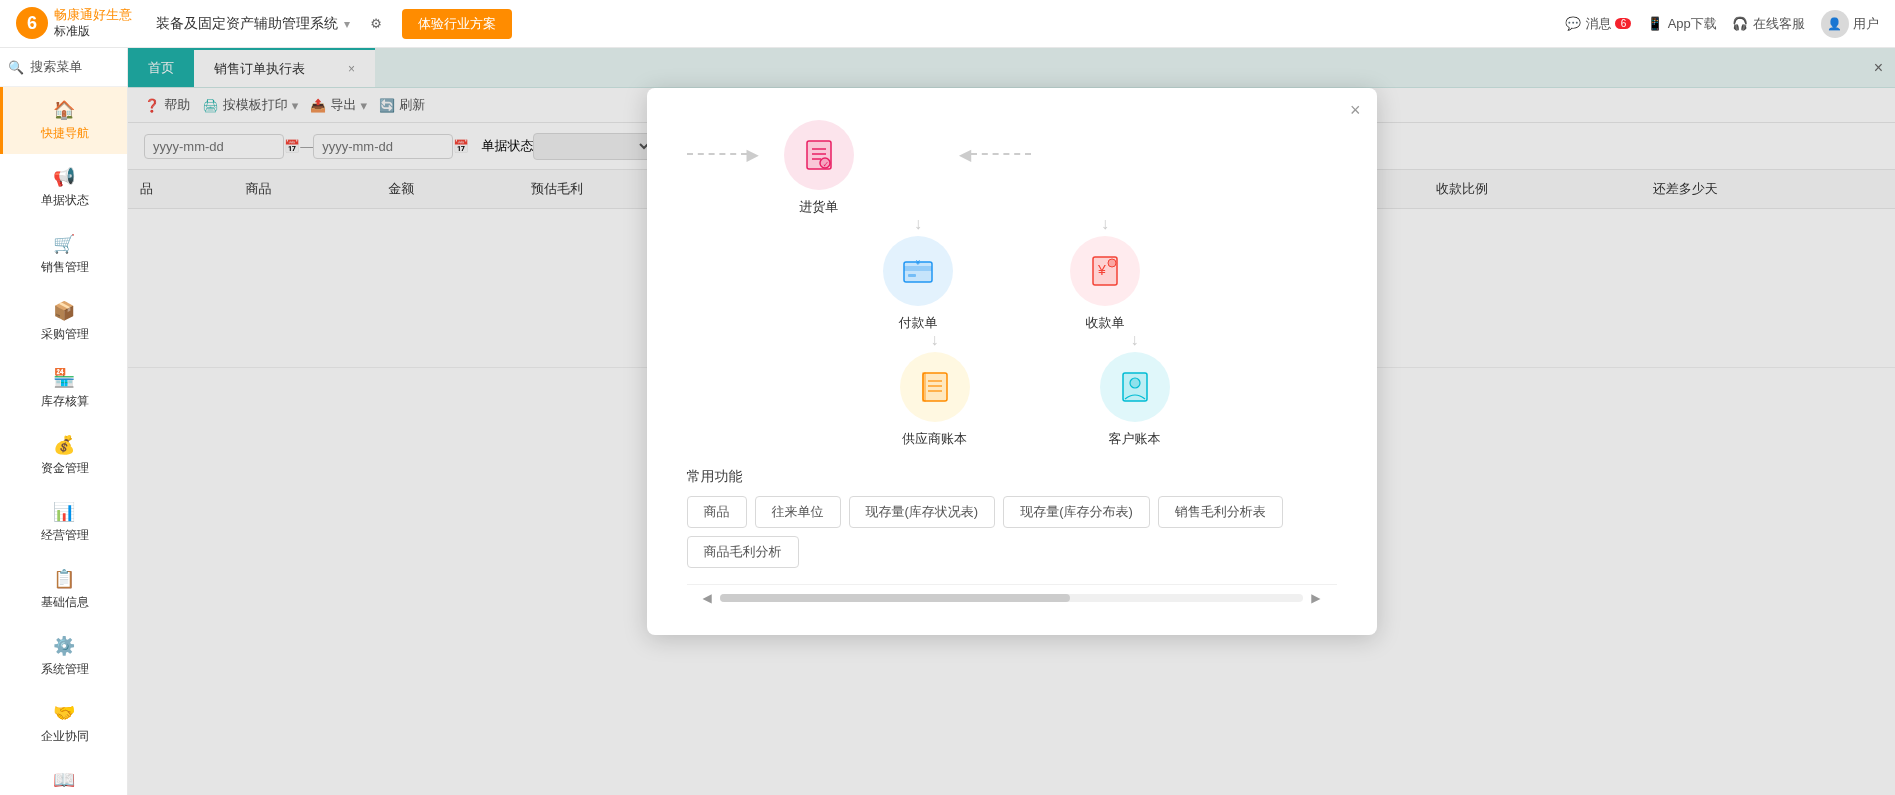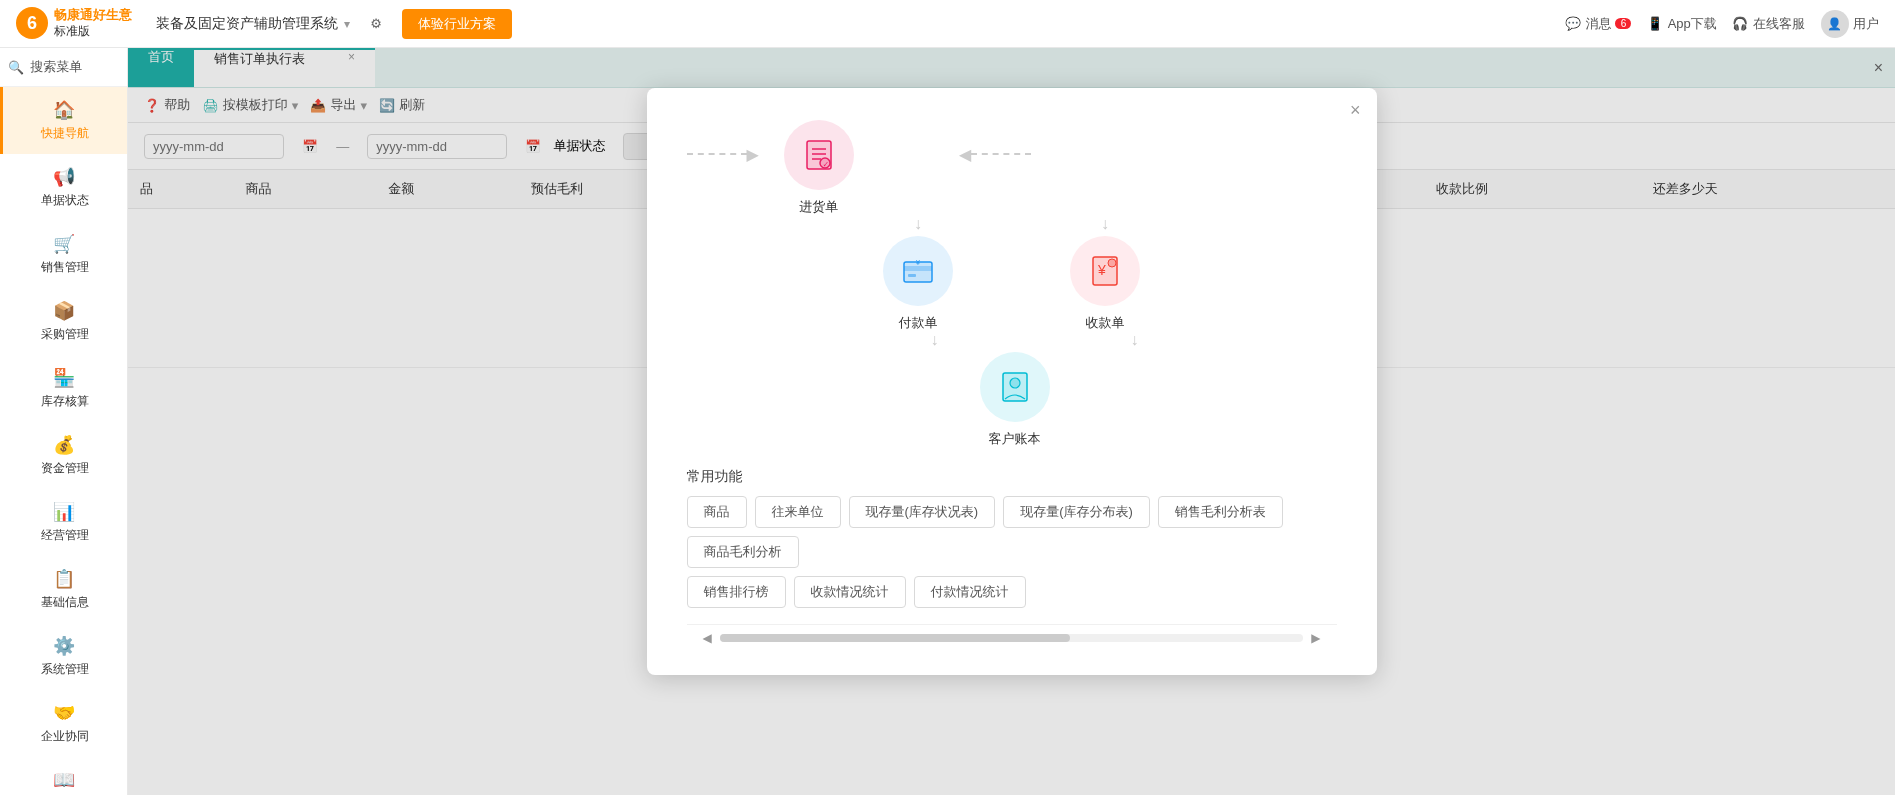--- a/index.html
+++ b/index.html
@@ -9,53 +9,53 @@
     .app-container { display: flex; flex-direction: column; height: 795px; width: 1895px; }
     .top-bar { display: flex; align-items: center; height: 48px; background: #fff; border-bottom: 1px solid #e8e8e8; padding: 0 16px; gap: 12px; }
     .main-area { display: flex; flex: 1; overflow: hidden; }
     .sidebar { width: 128px; background: #fff; border-right: 1px solid #e8e8e8; display: flex; flex-direction: column; }
     .content-area { flex: 1; display: flex; flex-direction: column; background: #f5f5f5; position: relative; }
 
     
     .logo-area { display: flex; align-items: center; gap: 6px; min-width: 128px; }
     .logo-icon { width: 32px; height: 32px; background: #ff8c00; border-radius: 50%; display: flex; align-items: center; justify-content: center; color: #fff; font-size: 18px; font-weight: bold; }
     .logo-text { font-size: 12px; color: #333; line-height: 1.3; }
-    .logo-text .brand { color: #ff8c00; font-weight: bold; font-size: 13px; }
+    .logo-text .brand { color: #ff8c00; font-weight: normal; font-size: 13px; }
     .system-name { display: flex; align-items: center; gap: 6px; color: #333; font-size: 14px; font-weight: 500; }
     .system-name .arrow { color: #999; font-size: 12px; }
     .settings-icon-btn { width: 28px; height: 28px; display: flex; align-items: center; justify-content: center; cursor: pointer; color: #666; }
     .experience-btn { background: #ff8c00; color: #fff; border: none; border-radius: 4px; padding: 6px 16px; cursor: pointer; font-size: 13px; }
     .top-bar-right { margin-left: auto; display: flex; align-items: center; gap: 16px; }
     .top-bar-item { display: flex; align-items: center; gap: 4px; color: #555; cursor: pointer; font-size: 13px; }
     .badge { background: #f5222d; color: #fff; border-radius: 10px; padding: 0 5px; font-size: 10px; min-width: 16px; text-align: center; }
     .user-avatar { width: 28px; height: 28px; background: #d9d9d9; border-radius: 50%; display: flex; align-items: center; justify-content: center; font-size: 12px; color: #666; }
 
     
     .sidebar-search { padding: 10px 8px; display: flex; align-items: center; gap: 6px; color: #555; cursor: pointer; font-size: 13px; border-bottom: 1px solid #f0f0f0; }
     .sidebar-menu { flex: 1; overflow-y: auto; }
     .sidebar-item { display: flex; flex-direction: column; align-items: center; padding: 12px 4px; cursor: pointer; color: #333; font-size: 12px; gap: 4px; border-left: 3px solid transparent; }
     .sidebar-item.active { background: #fff3e0; border-left-color: #ff8c00; color: #ff8c00; }
     .sidebar-item .s-icon { font-size: 18px; }
 
     
     .tab-bar { display: flex; align-items: center; background: #e8f5f3; height: 40px; border-bottom: 1px solid #d0e8e5; }
-    .tab-item { padding: 0 20px; height: 100%; display: flex; align-items: flex-start; cursor: pointer; font-size: 13px; color: #555; gap: 8px; }
+    .tab-item { padding: 0 20px; height: 100%; display: flex; align-items: center; cursor: pointer; font-size: 13px; color: #555; gap: 8px; }
     .tab-item.home { background: #20b2aa; color: #fff; }
     .tab-item.active { background: #fff; color: #333; border-top: 2px solid #20b2aa; gap: 43px; }
     .tab-close { font-size: 12px; color: #999; cursor: pointer; }
     .tab-bar-close { margin-left: auto; padding-right: 12px; color: #666; cursor: pointer; font-size: 16px; }
 
     
     .content-toolbar { display: flex; align-items: center; padding: 8px 16px; background: #fff; border-bottom: 1px solid #e8e8e8; gap: 12px; }
     .toolbar-btn { display: flex; align-items: center; gap: 4px; color: #555; cursor: pointer; font-size: 13px; }
     .toolbar-btn .icon { color: #20b2aa; }
 
     
     .filter-bar { display: flex; align-items: center; padding: 8px 16px; background: #fff; border-bottom: 1px solid #e8e8e8; gap: 12px; flex-wrap: wrap; }
-    .filter-item { display: flex; align-items: center; gap: 18px; }
+    .filter-item { display: flex; align-items: center; gap: 0; }
     .filter-input { border: 1px solid #d9d9d9; border-radius: 4px; padding: 4px 8px; font-size: 13px; color: #999; width: 140px; }
     .filter-select { border: 1px solid #d9d9d9; border-radius: 4px; padding: 4px 8px; font-size: 13px; color: #555; width: 120px; }
     .more-filters { color: #20b2aa; cursor: pointer; font-size: 13px; }
     .search-btn { background: #ff8c00; color: #fff; border: none; border-radius: 4px; padding: 5px 16px; cursor: pointer; font-size: 13px; }
     .set-btn { background: #fff; border: 1px solid #d9d9d9; border-radius: 4px; padding: 5px 12px; cursor: pointer; font-size: 13px; color: #555; }
 
     
     .table-container { flex: 1; overflow: auto; background: #fff; }
     .data-table { width: 100%; border-collapse: collapse; }
     .data-table th { background: #fafafa; border-bottom: 1px solid #e8e8e8; padding: 10px 12px; text-align: left; font-weight: 500; color: #333; font-size: 13px; white-space: nowrap; }
@@ -364,20 +364,32 @@
               </div>
               <div style="width:80px"></div>
               <div class="flow-down-container" style="width:120px">
                 <span class="flow-arrow-v">↓</span>
               </div>
             </div>
 
             <div class="flow-row" style="margin-top:4px;">
               <div style="width:120px"></div>
               <div style="width:68px"></div>
+              <div class="flow-node">
+                <div class="flow-circle orange2">
+                  <svg width="36" height="36" viewBox="0 0 36 36" fill="none">
+                    <rect x="6" y="4" width="24" height="28" rx="2" fill="#ff8c00" fill-opacity="0.15" stroke="#ff8c00" stroke-width="1.5"></rect>
+                    <line x1="11" y1="12" x2="25" y2="12" stroke="#ff8c00" stroke-width="1.2"></line>
+                    <line x1="11" y1="17" x2="25" y2="17" stroke="#ff8c00" stroke-width="1.2"></line>
+                    <line x1="11" y1="22" x2="25" y2="22" stroke="#ff8c00" stroke-width="1.2"></line>
+                    <rect x="5" y="3" width="4" height="30" rx="1" fill="#ff8c00" fill-opacity="0.4"></rect>
+                  </svg>
+                </div>
+                <span class="flow-label">供应商账本</span>
+              </div>
               <div style="width:80px"></div>
               <div class="flow-node">
                 <div class="flow-circle cyan">
                   <svg width="36" height="36" viewBox="0 0 36 36" fill="none">
                     <rect x="6" y="4" width="24" height="28" rx="2" fill="#00bcd4" fill-opacity="0.15" stroke="#00bcd4" stroke-width="1.5"></rect>
                     <circle cx="18" cy="14" r="5" fill="#00bcd4" fill-opacity="0.25" stroke="#00bcd4" stroke-width="1.2"></circle>
                     <path d="M8 30 Q18 22 28 30" fill="none" stroke="#00bcd4" stroke-width="1.2"></path>
                   </svg>
                 </div>
                 <span class="flow-label">客户账本</span>
@@ -388,25 +400,20 @@
           <div class="common-section">
             <div class="common-title">常用功能</div>
             <div class="common-btns">
               <button class="common-btn">商品</button>
               <button class="common-btn">往来单位</button>
               <button class="common-btn">现存量(库存状况表)</button>
               <button class="common-btn">现存量(库存分布表)</button>
               <button class="common-btn">销售毛利分析表</button>
               <button class="common-btn">商品毛利分析</button>
             </div>
-            <div class="common-btns" style="margin-top:8px;">
-              <button class="common-btn">销售排行榜</button>
-              <button class="common-btn">收款情况统计</button>
-              <button class="common-btn">付款情况统计</button>
-            </div>
           </div>
 
           <div class="scroll-indicator" style="margin-top:16px;">
             <span class="scroll-arrow">◀</span>
             <div class="scroll-bar-track">
               <div class="scroll-bar-thumb"></div>
             </div>
             <span class="scroll-arrow">▶</span>
           </div>
         </div>

